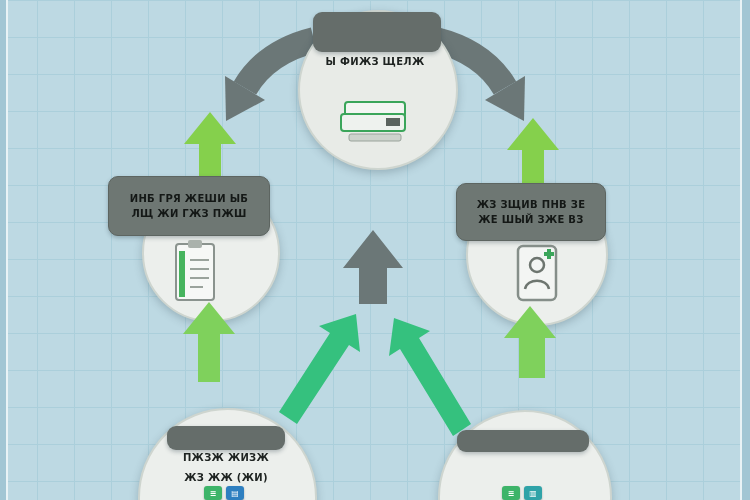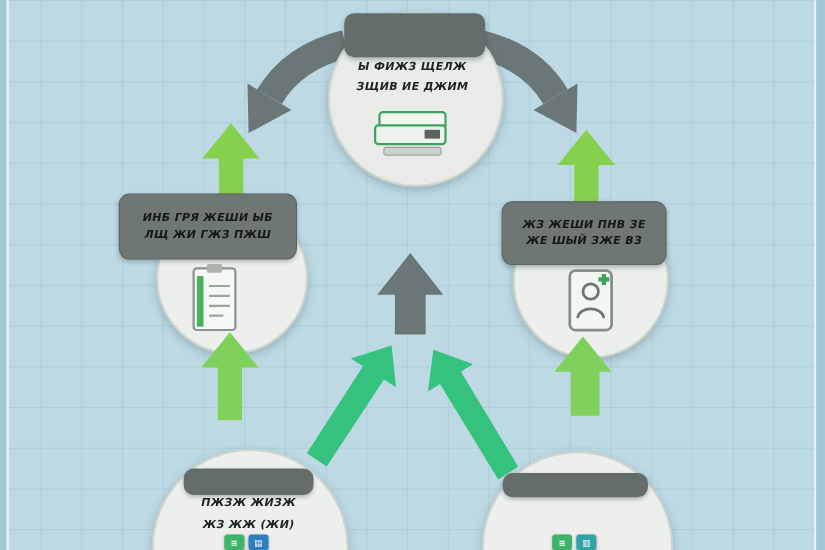--- a/index.html
+++ b/index.html
@@ -6,21 +6,20 @@
   #stage{
     position:relative;
     width:750px;height:500px;
     overflow:hidden;
     font-family:"DejaVu Sans",sans-serif;
     background-color:#bdd9e3;
     background-image:
       linear-gradient(#abcfdb 1px, transparent 1px),
       linear-gradient(90deg,#abcfdb 1px, transparent 1px);
     background-size:37px 37px;
-    font-style:italic;
   }
   .edge{position:absolute;top:0;height:100%;}
   .edge-strip-l{left:0;width:6px;background:#a2c6d4;}
   .edge-line-l{left:6px;width:2px;background:#e9f3f6;}
   .edge-line-r{left:740px;width:2px;background:#e9f3f6;}
   .edge-strip-r{left:742px;width:8px;background:#a2c6d4;}
 
   svg.layer{position:absolute;left:0;top:0;}
   #arrows-back{z-index:1;}
   #arrows-front{z-index:3;}
@@ -94,21 +93,20 @@
     <polygon fill="#85d04c" points="522,188 522,150 507,150 533,118 559,150 544,150 544,188"></polygon>
     <polygon fill="#7fd15c" points="198,382 198,334 183,334 209,302 235,334 220,334 220,382"></polygon>
     <polygon fill="#7fd15c" points="519,378 519,338 504,338 530,306 556,338 545,338 545,378"></polygon>
     <polygon fill="#6b7777" points="359,304 359,268 343,268 373,230 403,268 387,268 387,304"></polygon>
     <polygon fill="#35c17e" points="297,424 349,345 360,352 356,314 319,326 330,333 279,412"></polygon>
     <polygon fill="#35c17e" points="471,424 419,338 430,331 394,318 389,356 400,349 453,436"></polygon>
   </svg>
 
   <div class="cap" style="left:313px;top:12px;width:128px;height:40px;"></div>
   <div class="freeline garble" style="left:290px;top:56px;">Ы ФИЖЗ ЩЕЛЖ</div>
-  <div class="freeline garble" style="left:290px;top:74px;">ЗЩИВ ИЕ ДЖИМ</div>
   <svg class="icon" style="left:338px;top:98px;" width="76" height="46" viewBox="0 0 76 46">
     <rect x="7" y="4" width="60" height="15" rx="3" fill="#f2f5f2" stroke="#3aa55a" stroke-width="2"></rect>
     <rect x="3" y="16" width="64" height="17" rx="3" fill="#eef2ee" stroke="#3aa55a" stroke-width="2"></rect>
     <rect x="48" y="20" width="14" height="8" fill="#5a635e"></rect>
     <rect x="11" y="36" width="52" height="7" rx="2" fill="#ccd3cc" stroke="#9aa39c" stroke-width="1"></rect>
   </svg>
 
   <div class="labelbox" style="left:108px;top:176px;width:160px;height:58px;">
     <div class="garble on-box">ИНБ ГРЯ ЖЕШИ ЫБ</div>
     <div class="garble on-box">ЛЩ ЖИ ГЖЗ ПЖШ</div>
@@ -117,21 +115,21 @@
     <rect x="6" y="6" width="38" height="56" rx="3" fill="#f6f8f6" stroke="#8a938e" stroke-width="2"></rect>
     <rect x="18" y="2" width="14" height="8" rx="2" fill="#aab2ac"></rect>
     <rect x="9" y="13" width="6" height="46" fill="#46b45e"></rect>
     <line x1="20" y1="22" x2="39" y2="22" stroke="#9aa39c" stroke-width="2"></line>
     <line x1="20" y1="31" x2="39" y2="31" stroke="#9aa39c" stroke-width="2"></line>
     <line x1="20" y1="40" x2="39" y2="40" stroke="#9aa39c" stroke-width="2"></line>
     <line x1="20" y1="49" x2="33" y2="49" stroke="#9aa39c" stroke-width="2"></line>
   </svg>
 
   <div class="labelbox" style="left:456px;top:183px;width:148px;height:56px;">
-    <div class="garble on-box">ЖЗ ЖЕШИ ПНВ ЗЕ</div>
+    <div class="garble on-box">ЖЗ ЗЩИВ ПНВ ЗЕ</div>
     <div class="garble on-box">ЖЕ ШЫЙ ЗЖЕ ВЗ</div>
   </div>
   <svg class="icon" style="left:514px;top:242px;" width="46" height="62" viewBox="0 0 46 62">
     <rect x="4" y="4" width="38" height="54" rx="5" fill="#f3f5f3" stroke="#858e89" stroke-width="2.5"></rect>
     <circle cx="23" cy="23" r="7" fill="none" stroke="#6d756f" stroke-width="2.5"></circle>
     <path d="M11 47 c2,-11 22,-11 24,0" fill="none" stroke="#6d756f" stroke-width="2.5"></path>
     <path d="M33 7 h4 v3 h3 v4 h-3 v3 h-4 v-3 h-3 v-4 h3 z" fill="#3aa55a"></path>
   </svg>
 
   <div class="cap" style="left:167px;top:426px;width:118px;height:24px;"></div>

